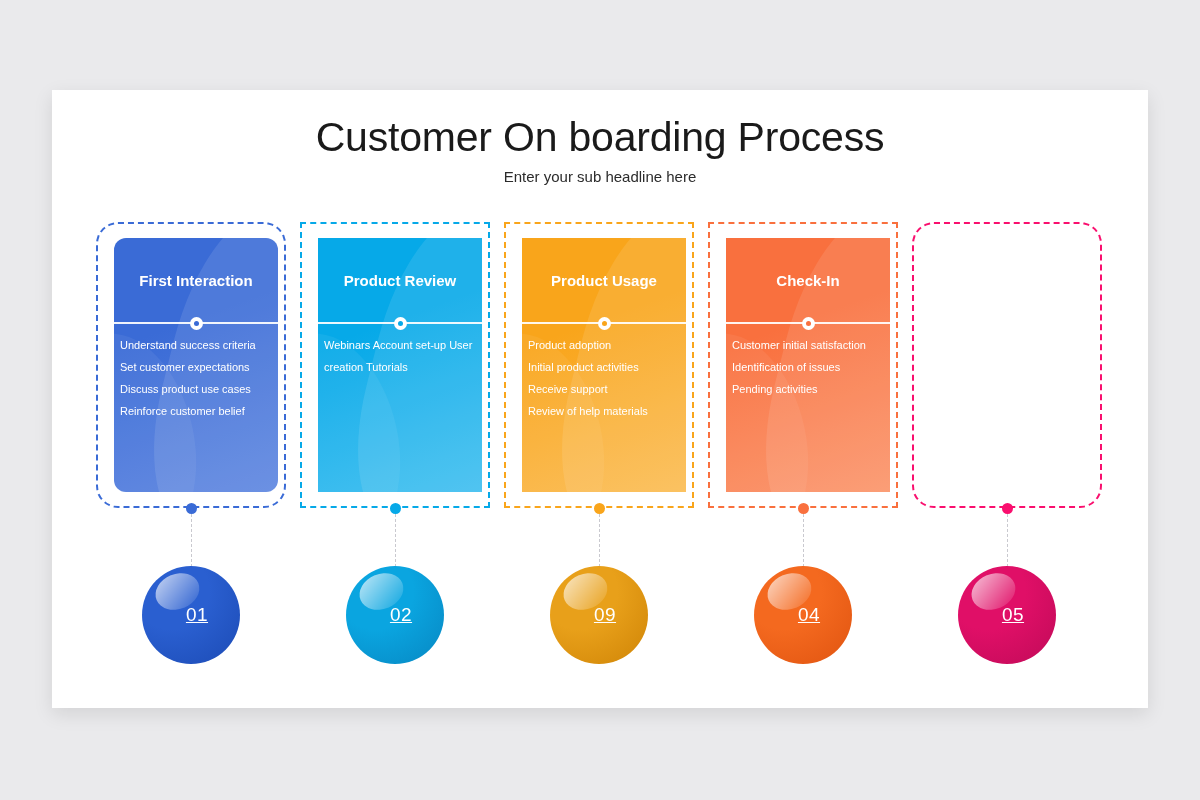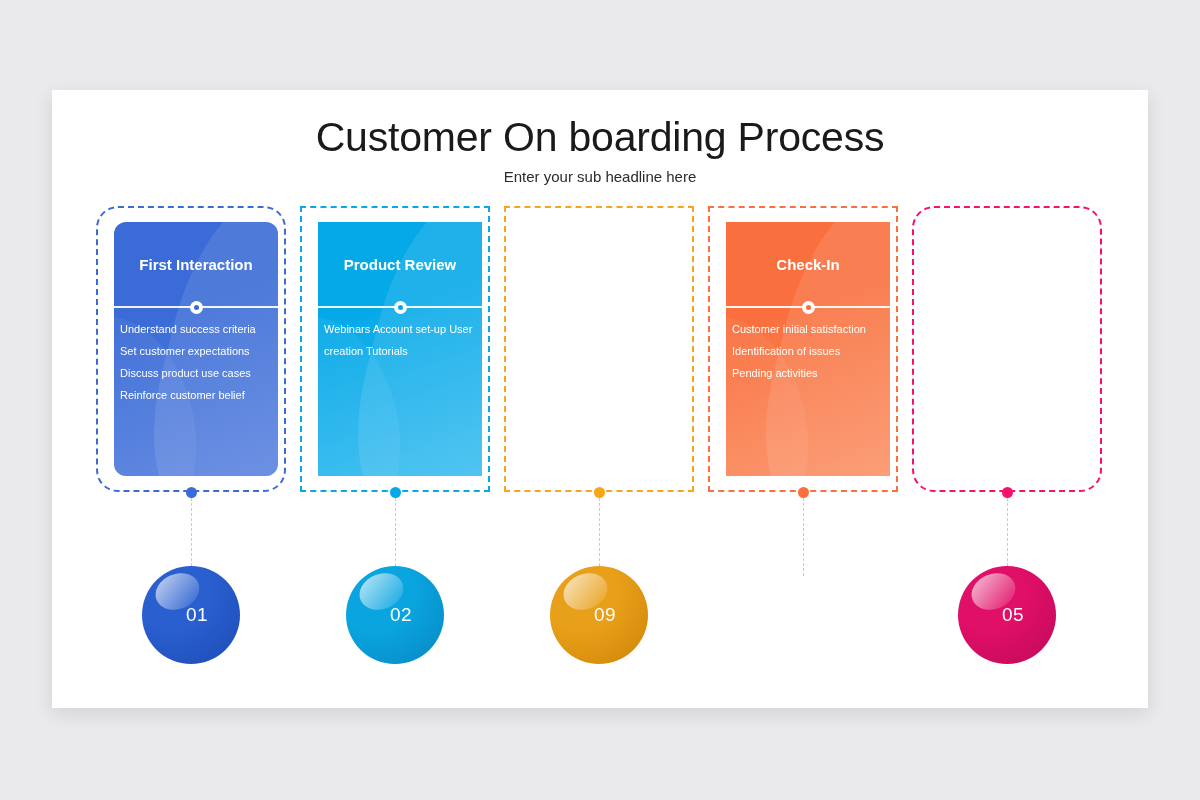--- a/index.html
+++ b/index.html
@@ -27,21 +27,21 @@
   .subtitle {
     position:absolute; left:0; top:78px; width:100%;
     text-align:center;
     font-size:15px; font-weight:400; color:#2b2b2b;
   }
 
   
   .cards { position:absolute; left:0; top:116px; width:100%; height:290px; }
 
   .col {
-    position:absolute; top:0; width:204px; height:290px;
+    position:absolute; top:16px; width:204px; height:290px;
   }
   .col.c0 { left:44px; }
   .col.c1 { left:248px; }
   .col.c2 { left:452px; }
   .col.c3 { left:656px; }
   .col.c4 { left:860px; }
 
   .dashframe {
     position:absolute; left:0; top:0; width:190px; height:286px;
     border:2px dashed #3a6bd6;
@@ -136,20 +136,21 @@
     border-radius:50%;
     background:linear-gradient(150deg, rgba(255,255,255,0.72), rgba(255,255,255,0.04));
     transform:rotate(-22deg);
     pointer-events:none;
   }
   .sphere .num {
     position:relative; z-index:2;
     font-size:19px; color:#ffffff; font-weight:400;
     transform:translateX(6px);
     letter-spacing:0.5px;
+    text-decoration:underline;
   }
   .sphere.s0 { left:90px; }
   .sphere.s1 { left:294px; }
   .sphere.s2 { left:498px; }
   .sphere.s3 { left:702px; }
   .sphere.s4 { left:906px; }
 </style>
 </head>
 <body>
 
@@ -192,20 +193,35 @@
             </div>
             <div class="card-body wrap">
               <span class="ln">Webinars Account set-up User creation Tutorials</span>
             </div>
           </div>
           <div class="edgedot" style="background: rgb(6, 169, 232);"></div>
           <div class="leader" style="border-left-color: rgb(201, 201, 207);"></div>
         </div>
         <div class="col c2">
           <div class="dashframe" style="border-color: rgb(249, 165, 27);"></div>
+          <div class="card" style="background: linear-gradient(160deg, rgb(249, 165, 27) 35%, rgb(251, 187, 80) 100%);">
+            <div class="sheen"></div>
+            <div class="sheen2"></div>
+            <div class="card-head">Product Usage</div>
+            <div class="divider"></div>
+            <div class="ring">
+              <div style="position: absolute; left: 50%; top: 50%; width: 5px; height: 5px; margin-left: -2.5px; margin-top: -2.5px; border-radius: 50%; background: rgb(249, 165, 27);"></div>
+            </div>
+            <div class="card-body">
+              <span class="ln">Product adoption</span>
+              <span class="ln">Initial product activities</span>
+              <span class="ln">Receive  support</span>
+              <span class="ln">Review of help materials</span>
+            </div>
+          </div>
           <div class="edgedot" style="background: rgb(249, 165, 27);"></div>
           <div class="leader" style="border-left-color: rgb(201, 201, 207);"></div>
         </div>
         <div class="col c3">
           <div class="dashframe" style="border-color: rgb(249, 112, 62);"></div>
           <div class="card" style="background: linear-gradient(160deg, rgb(249, 112, 62) 35%, rgb(251, 147, 104) 100%);">
             <div class="sheen"></div>
             <div class="sheen2"></div>
             <div class="card-head">Check-In</div>
             <div class="divider"></div>
@@ -234,20 +250,24 @@
           <div class="num">01</div>
         </div>
         <div class="sphere s1" style="background: radial-gradient(circle at 30% 26%, rgb(10, 165, 224) 0%, rgb(10, 165, 224) 38%, rgb(7, 135, 194) 100%);">
           <div class="gloss"></div>
           <div class="num">02</div>
         </div>
         <div class="sphere s2" style="background: radial-gradient(circle at 30% 26%, rgb(232, 160, 26) 0%, rgb(232, 160, 26) 38%, rgb(207, 132, 6) 100%);">
           <div class="gloss"></div>
           <div class="num">09</div>
         </div>
+        <div class="sphere s3" style="background: radial-gradient(circle at 30% 26%, rgb(244, 105, 31) 0%, rgb(244, 105, 31) 38%, rgb(224, 84, 16) 100%);">
+          <div class="gloss"></div>
+          <div class="num">04</div>
+        </div>
         <div class="sphere s4" style="background: radial-gradient(circle at 30% 26%, rgb(224, 15, 103) 0%, rgb(224, 15, 103) 38%, rgb(192, 10, 88) 100%);">
           <div class="gloss"></div>
           <div class="num">05</div>
         </div>
       </div>
 
   </div>
 </div>
 
 </body></html>

